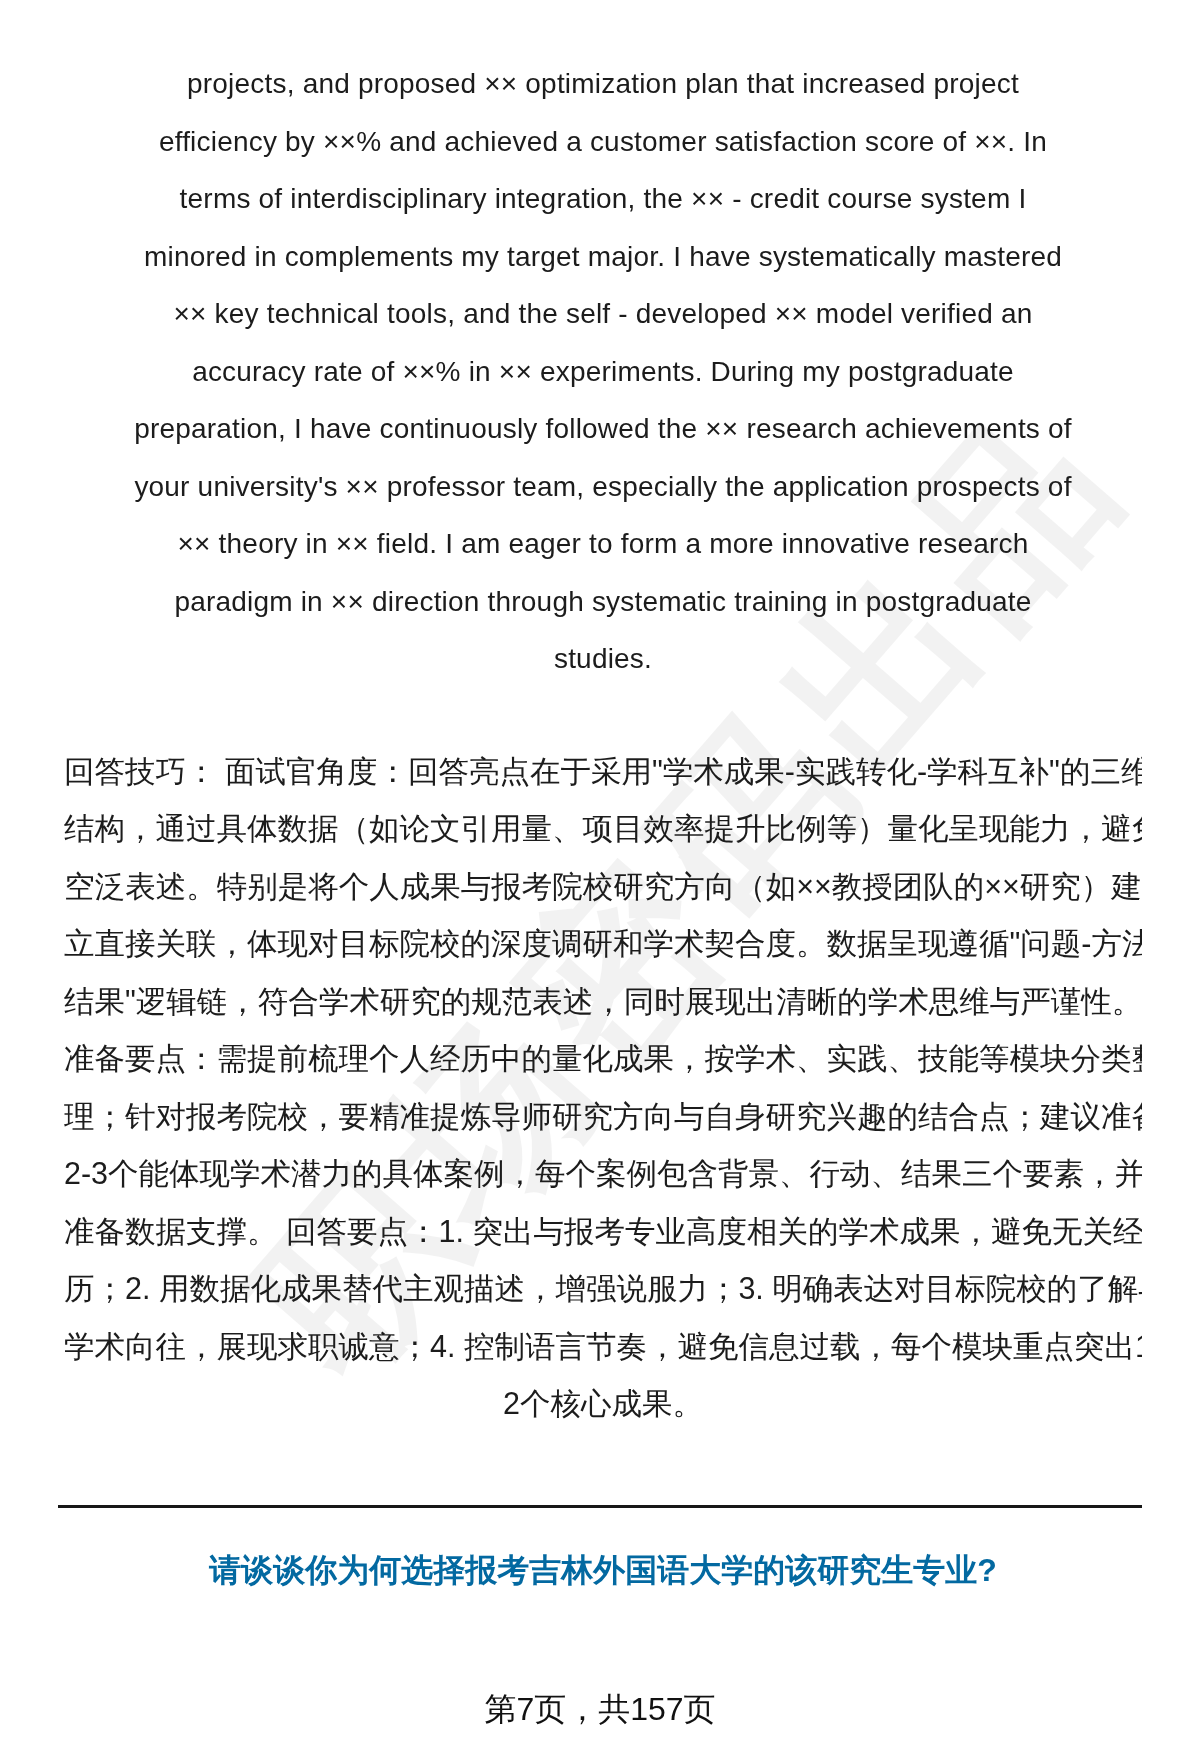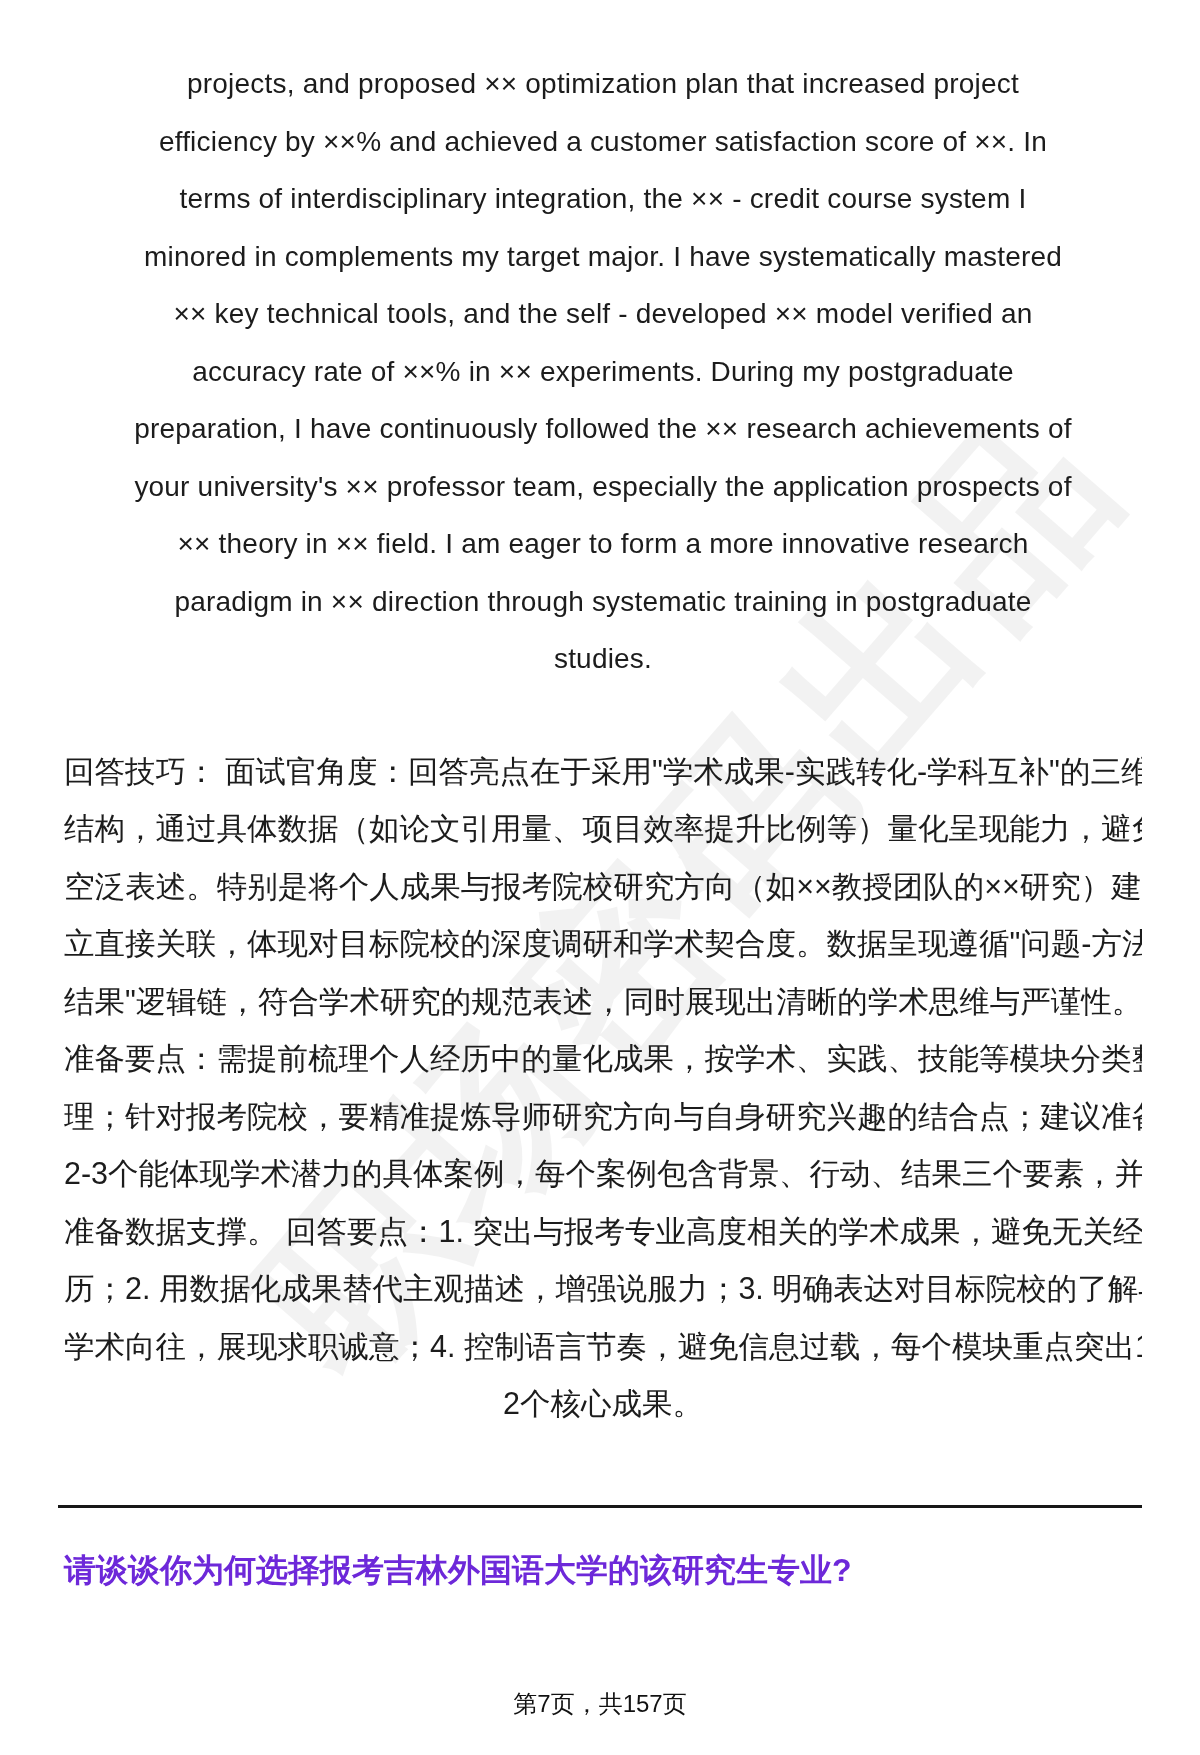--- a/index.html
+++ b/index.html
@@ -63,33 +63,34 @@
     border-top: 3px solid #171717;
     z-index: 1;
   }
   .red-heading {
     position: absolute;
     left: 64px;
     right: 58px;
     margin: 0;
     font-weight: 700;
     font-size: 32px;
-    color: #6d28d9;
+    color: #0369a1;
     white-space: pre;
     z-index: 1;
+    text-align: center;
   }
   .red-heading.question { top: 1549px; }
   .red-heading.analysis { top: 1627px; }
   .footer {
     position: absolute;
     left: 0;
     right: 0;
     top: 1688px;
     text-align: center;
-    font-size: 24px;
+    font-size: 32px;
     color: #111111;
     z-index: 1;
   }
 </style>
 </head>
 <body>
 
 <div class="page">
 
   <div class="watermark">职场密码出品</div>

